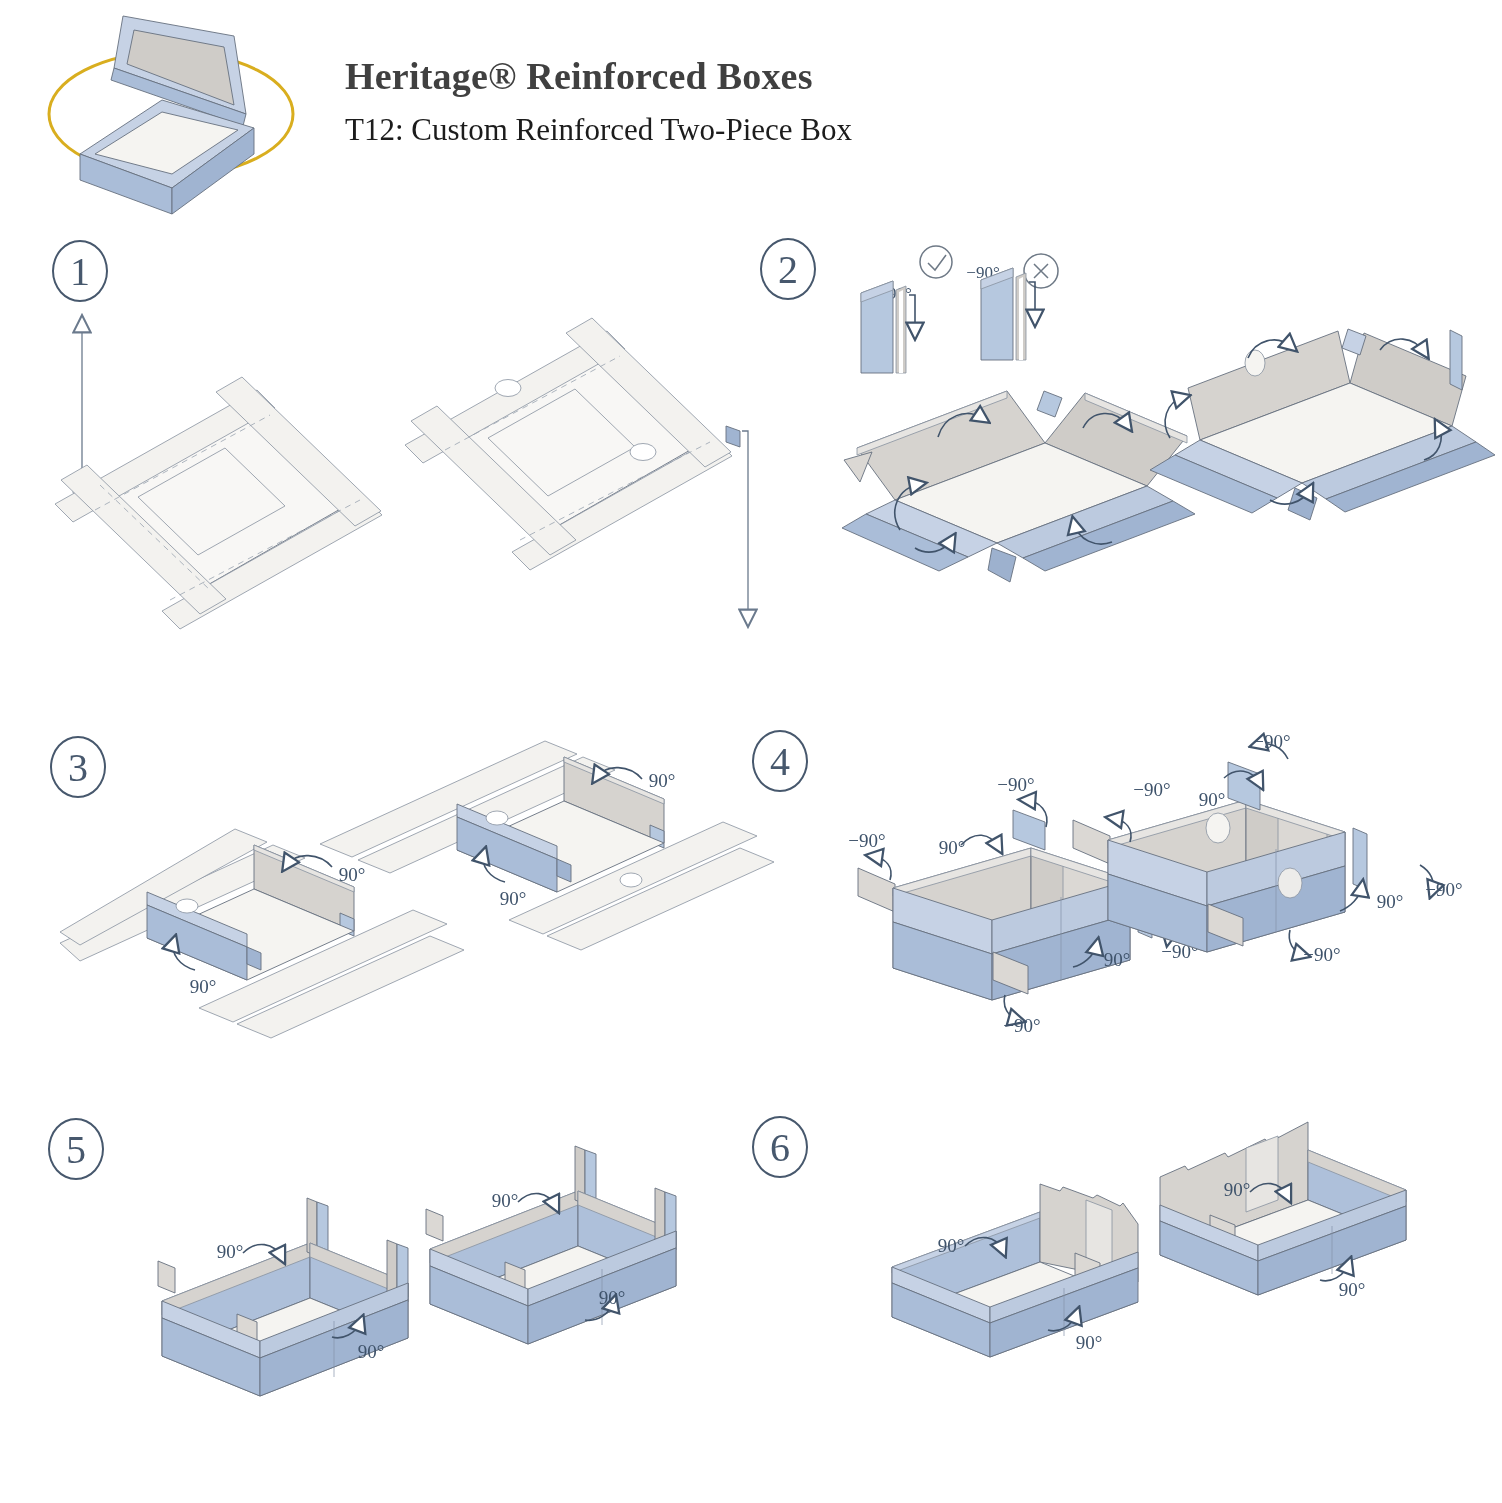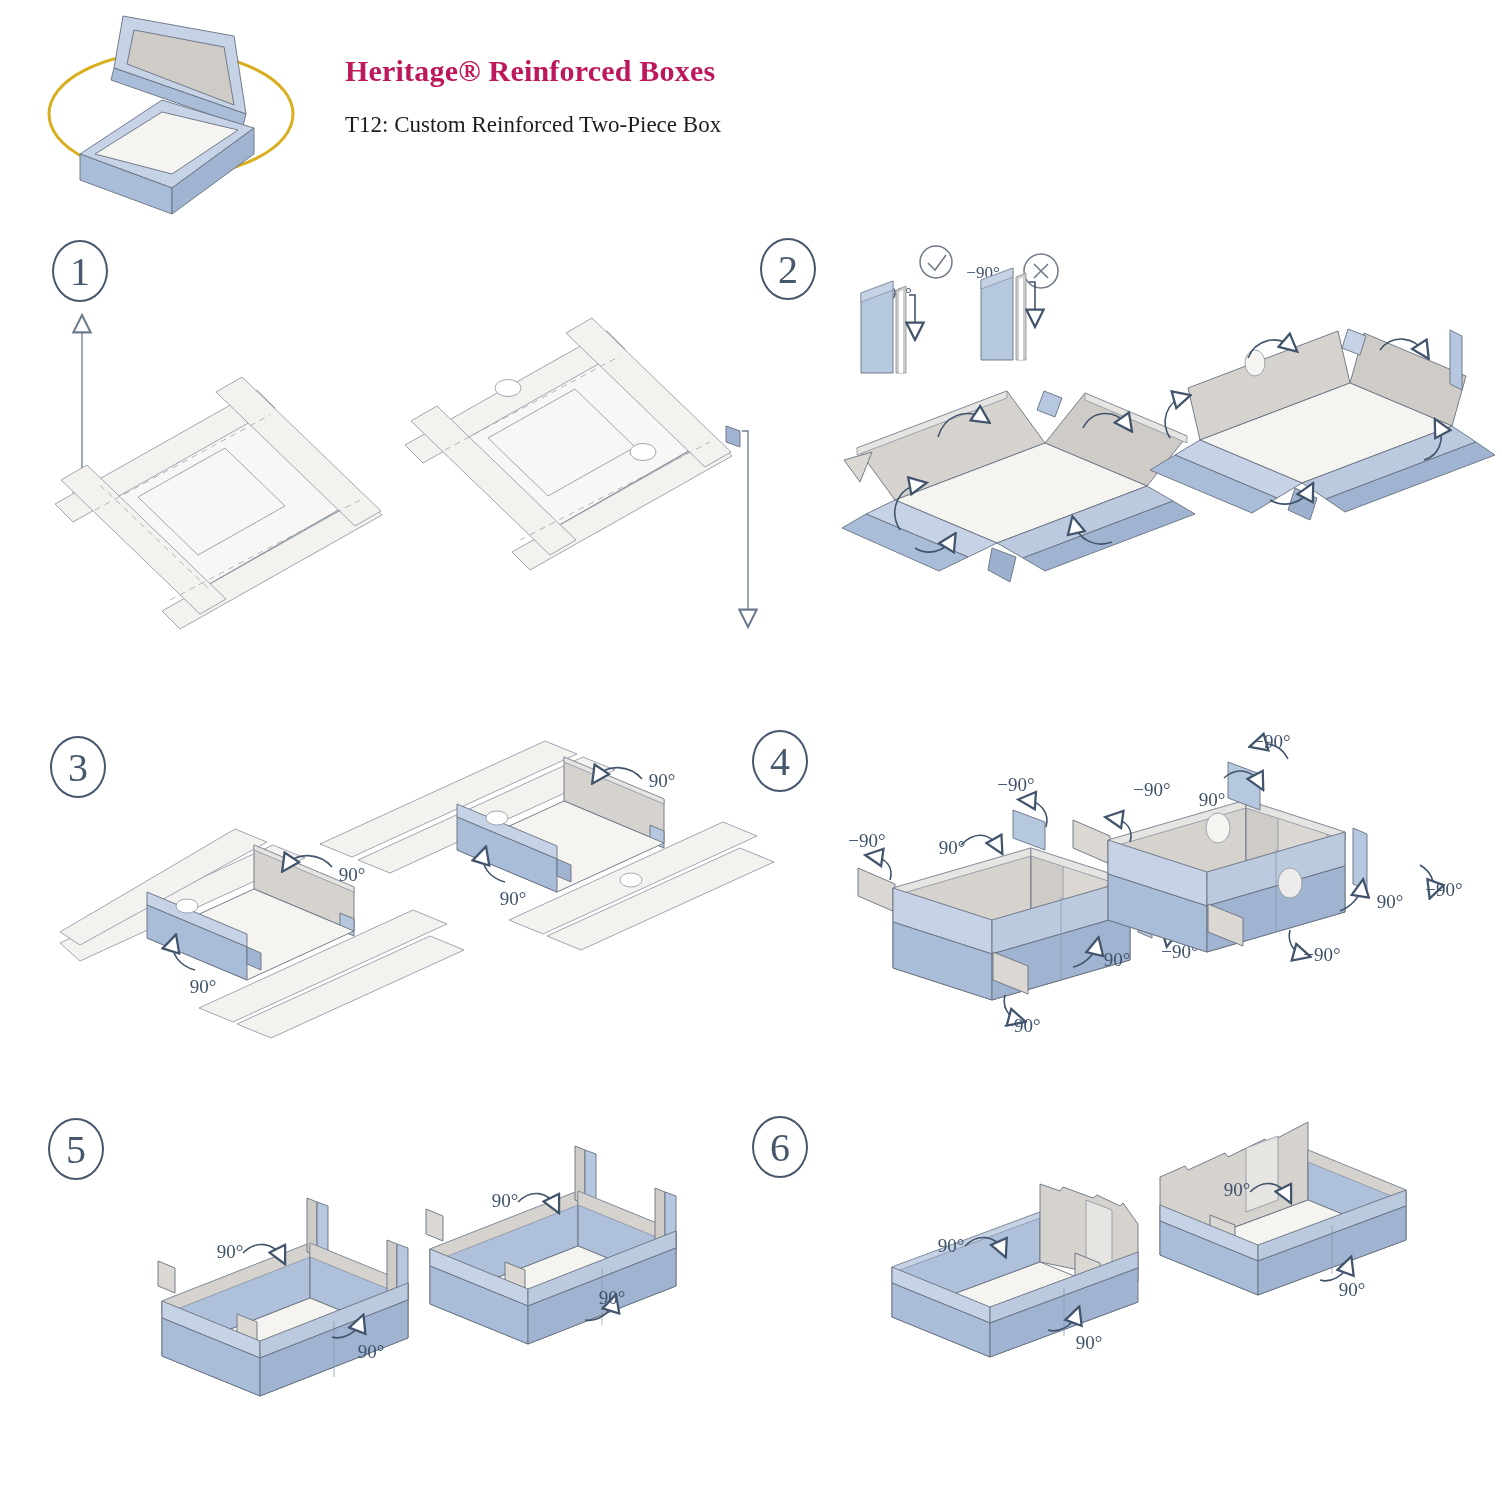--- a/index.html
+++ b/index.html
@@ -1,20 +1,20 @@
 <!DOCTYPE html>
 <html><head>
 <meta charset="utf-8">
 <style>
   html,body{margin:0;padding:0;background:#ffffff;}
   body{width:1502px;height:1503px;position:relative;overflow:hidden;
        font-family:"Liberation Serif",serif;}
   .abs{position:absolute;}
-  #title{left:345px;top:54px;font-size:30px;font-weight:700;color:#be185d;letter-spacing:.2px;}
-  #subtitle{left:345px;top:112px;font-size:23px;font-weight:400;color:#1c1c1c;}
+  #title{left:345px;top:54px;font-size:38px;font-weight:700;color:#404040;letter-spacing:.2px;}
+  #subtitle{left:345px;top:112px;font-size:31px;font-weight:400;color:#1c1c1c;}
   .badge{width:52px;height:58px;border:2.6px solid #47586d;border-radius:50%;
          display:flex;align-items:center;justify-content:center;
          font-size:40px;color:#47586d;font-family:"Liberation Serif",serif;}
   svg{position:absolute;overflow:visible;}
   .oline{stroke:#66717f;stroke-width:.9;stroke-linejoin:round;}
   .thin{stroke:#8892a0;stroke-width:.8;stroke-linejoin:round;}
   .ivory{fill:#f5f4f1}.sheet{fill:#f8f7f5}.strip{fill:#f3f2ef}
   .gray{fill:#d6d3cf}.gray2{fill:#cfccc8}.gray3{fill:#dbd8d4}.grayL{fill:#e7e5e2}
   .blue{fill:#aabdd8}.blueL{fill:#c6d2e5}.blueD{fill:#a0b4d1}.blueDD{fill:#9db1ce}
   .blueI{fill:#aec0da}.blueF{fill:#b6c8df}.blueR{fill:#bccadf}

